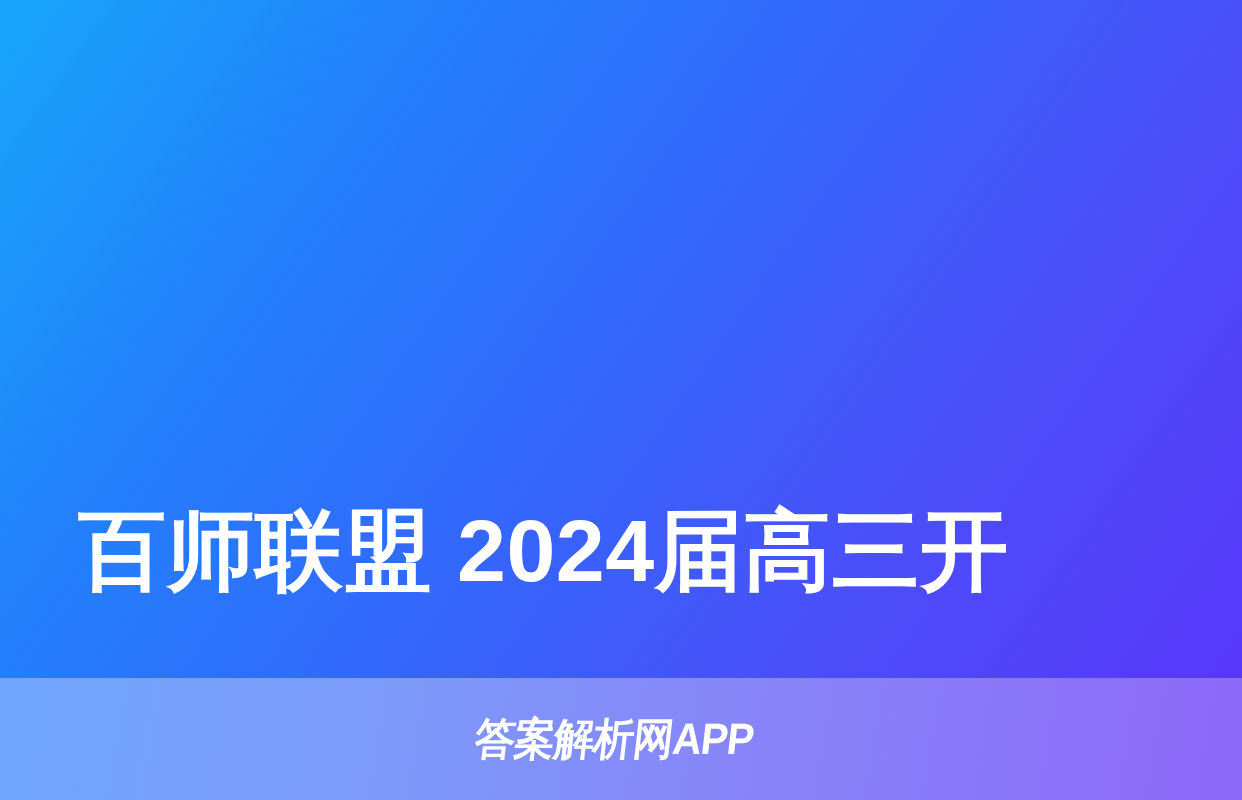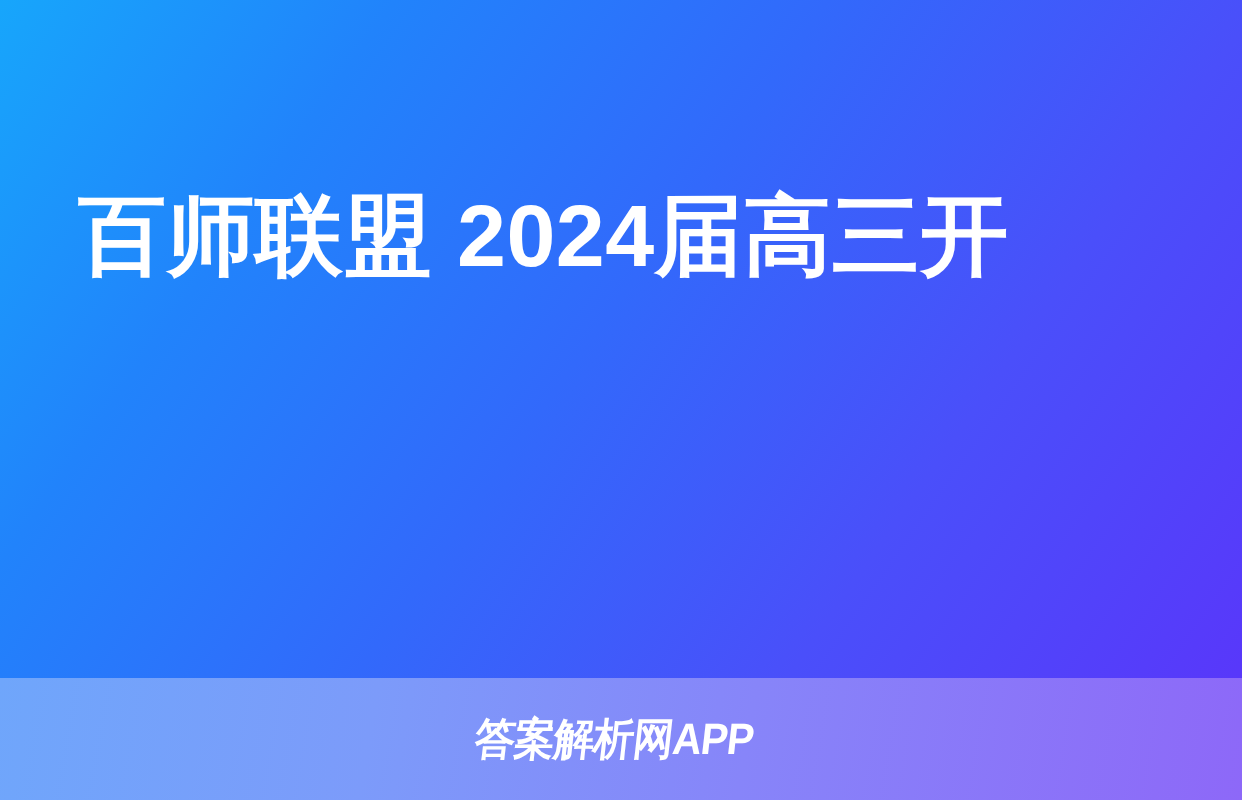--- a/index.html
+++ b/index.html
@@ -30,21 +30,21 @@
 
   
   .title-area {
     position: absolute;
     left: 78px;
     top: 158px;
     width: 1086px;
     height: 470px;
     display: flex;
     flex-direction: column;
-    justify-content: flex-start;
+    justify-content: flex-end;
     align-items: center;
   }
 
   .title-line {
     display: block;
     width: 100%;
     color: #ffffff;
     font-size: 88px;
     line-height: 155px;
     font-weight: 700;

